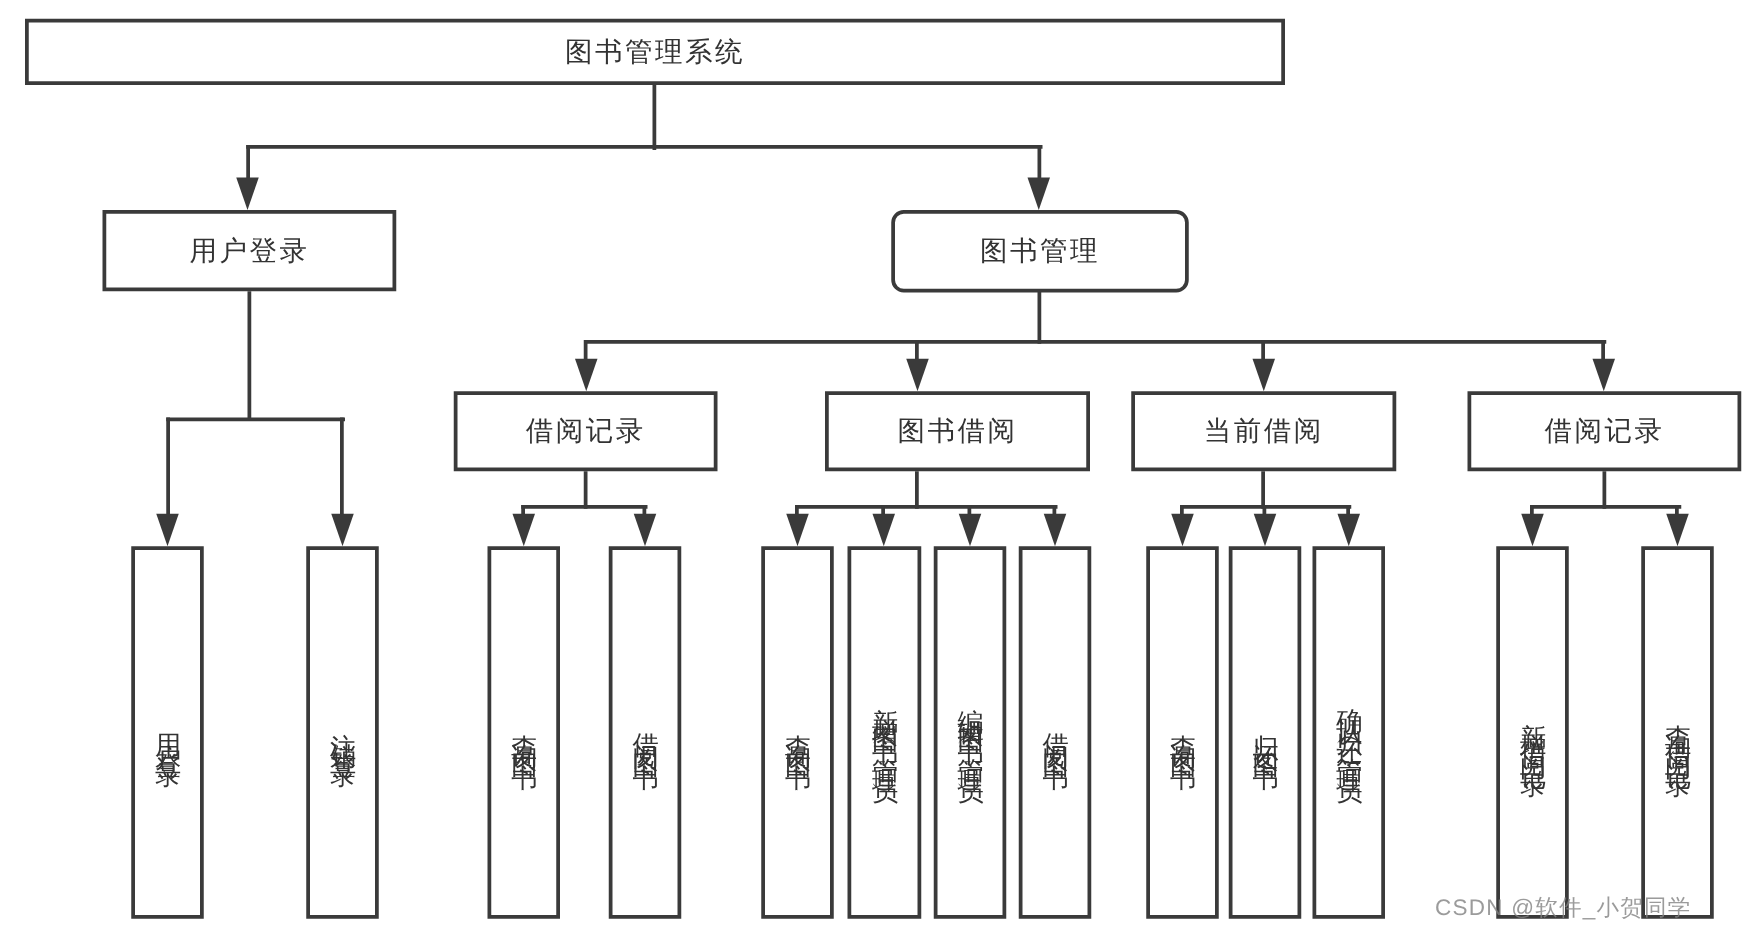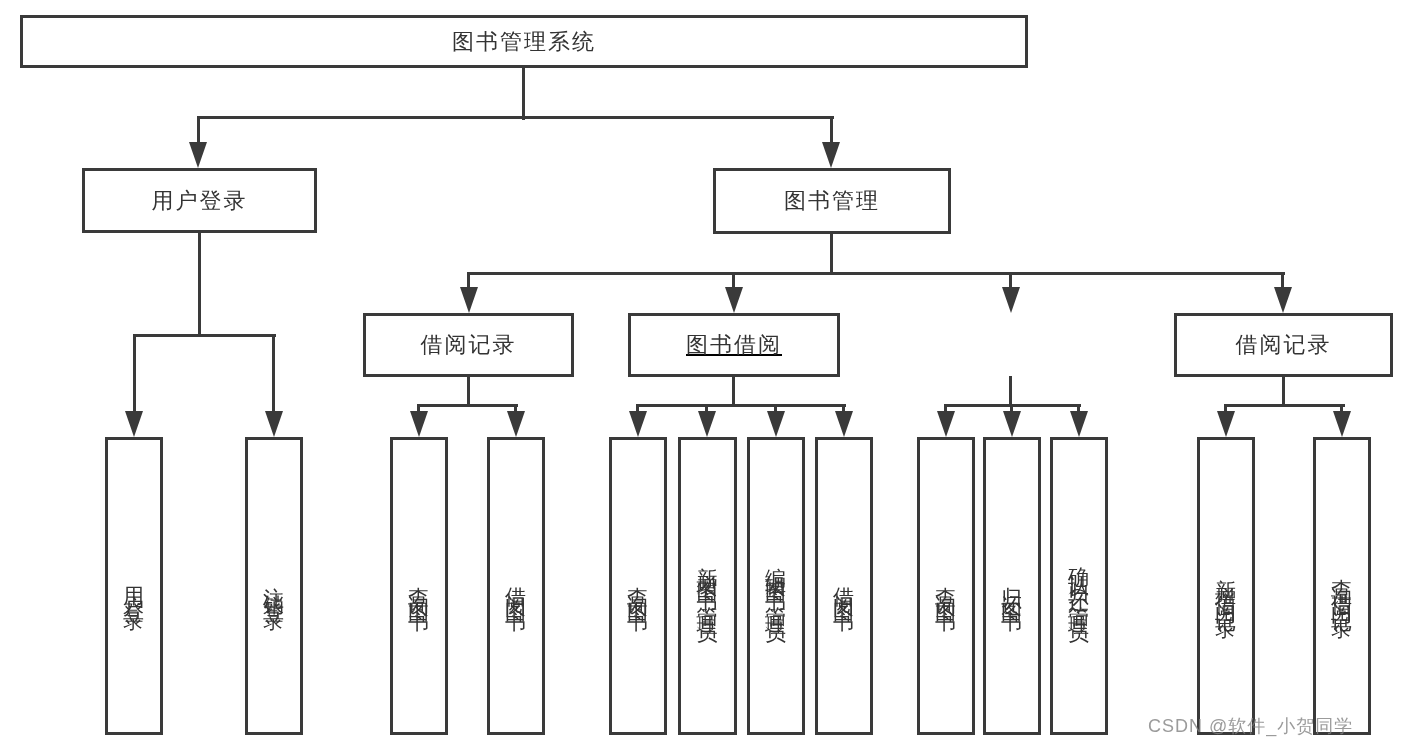--- a/index.html
+++ b/index.html
@@ -95,29 +95,32 @@
   <div class="ar" style="left:1217px; top:411px;"></div>
   <div class="ar" style="left:1333px; top:411px;"></div>
 
   <div class="node" style="left:20px; top:15px; width:1008px; height:53px;">
     <span class="lbl">图书管理系统</span>
   </div>
 
   <div class="node" style="left:82px; top:168px; width:235px; height:65px;">
     <span class="lbl">用户登录</span>
   </div>
-  <div class="node" style="left:713px; top:168px; width:238px; height:66px;">
+  <div class="node" style="left:713px; top:168px; width:238px; height:66px;border-radius:10px;">
     <span class="lbl">图书管理</span>
   </div>
 
   <div class="node" style="left:363px; top:313px; width:211px; height:64px;">
     <span class="lbl">借阅记录</span>
   </div>
-  <div class="node" style="left:628px; top:313px; width:212px; height:64px;text-decoration:underline;">
+  <div class="node" style="left:660px; top:313px; width:212px; height:64px;">
     <span class="lbl">图书借阅</span>
+  </div>
+  <div class="node" style="left:905px; top:313px; width:212px; height:64px;">
+    <span class="lbl">当前借阅</span>
   </div>
   <div class="node" style="left:1174px; top:313px; width:219px; height:64px;">
     <span class="lbl">借阅记录</span>
   </div>
 
   <div class="node leaf" style="left:105px; top:437px; width:58px; height:298px;">
     <span class="lbl">用户登录</span>
   </div>
   <div class="node leaf" style="left:245px; top:437px; width:58px; height:298px;">
     <span class="lbl">注销登录</span>

